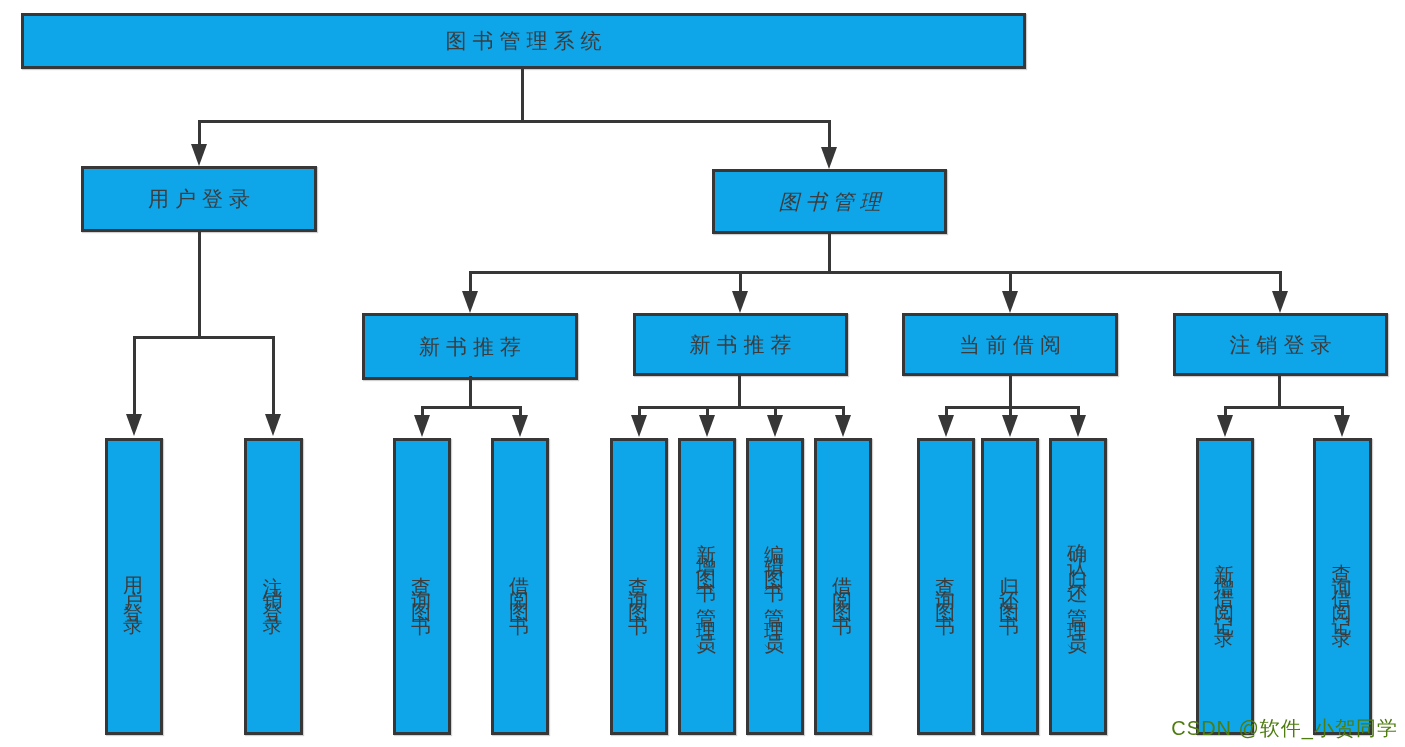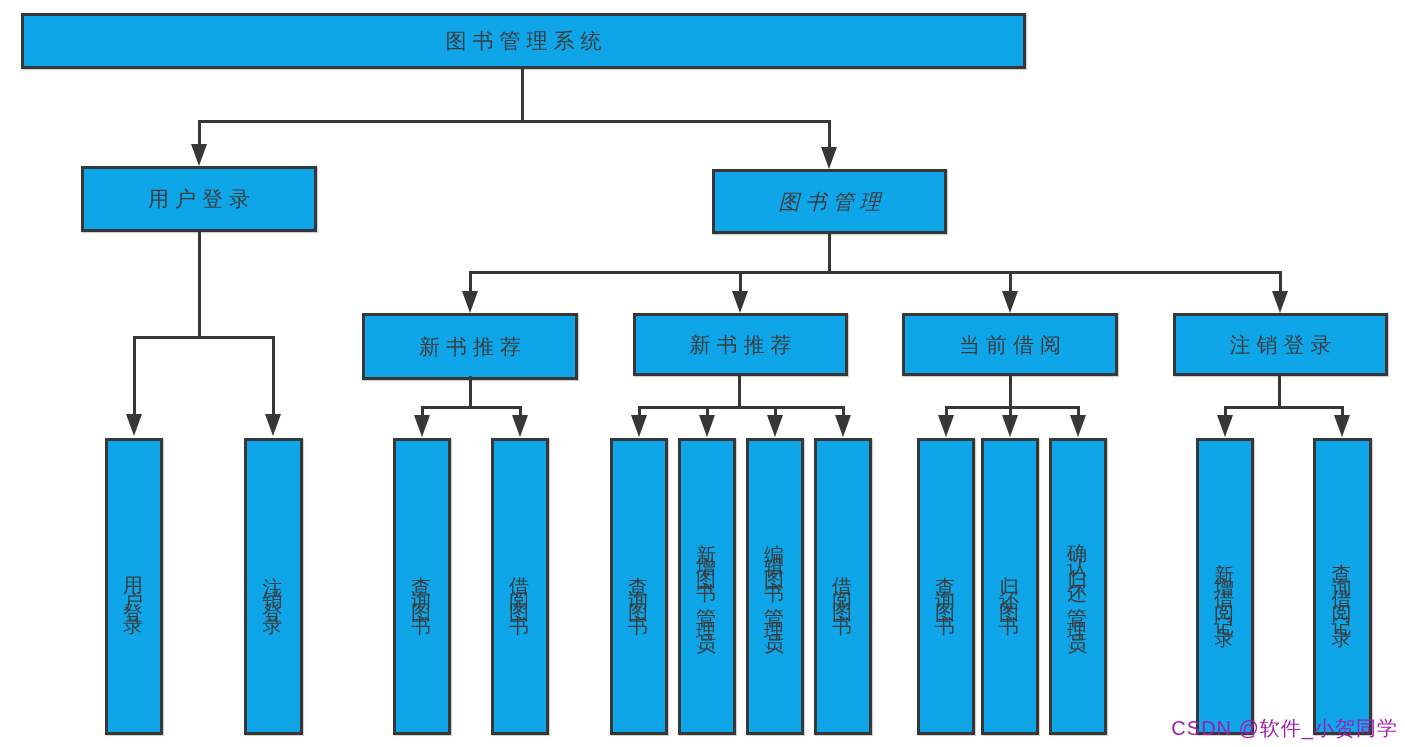--- a/index.html
+++ b/index.html
@@ -50,21 +50,21 @@
     height: 0;
     border-left: 8px solid transparent;
     border-right: 8px solid transparent;
     border-top: 22px solid #373737;
   }
   .watermark {
     position: absolute;
     right: 7px;
     bottom: 5px;
     font-size: 20px;
-    color: #a21caf;
+    color: #4d7c0f;
     letter-spacing: 1px;
     white-space: nowrap;
   }
 </style>
 </head>
 <body>
 
 <div id="canvas">
 
   <div class="node" style="left:21px; top:13px; width:1005px; height:56px;">

